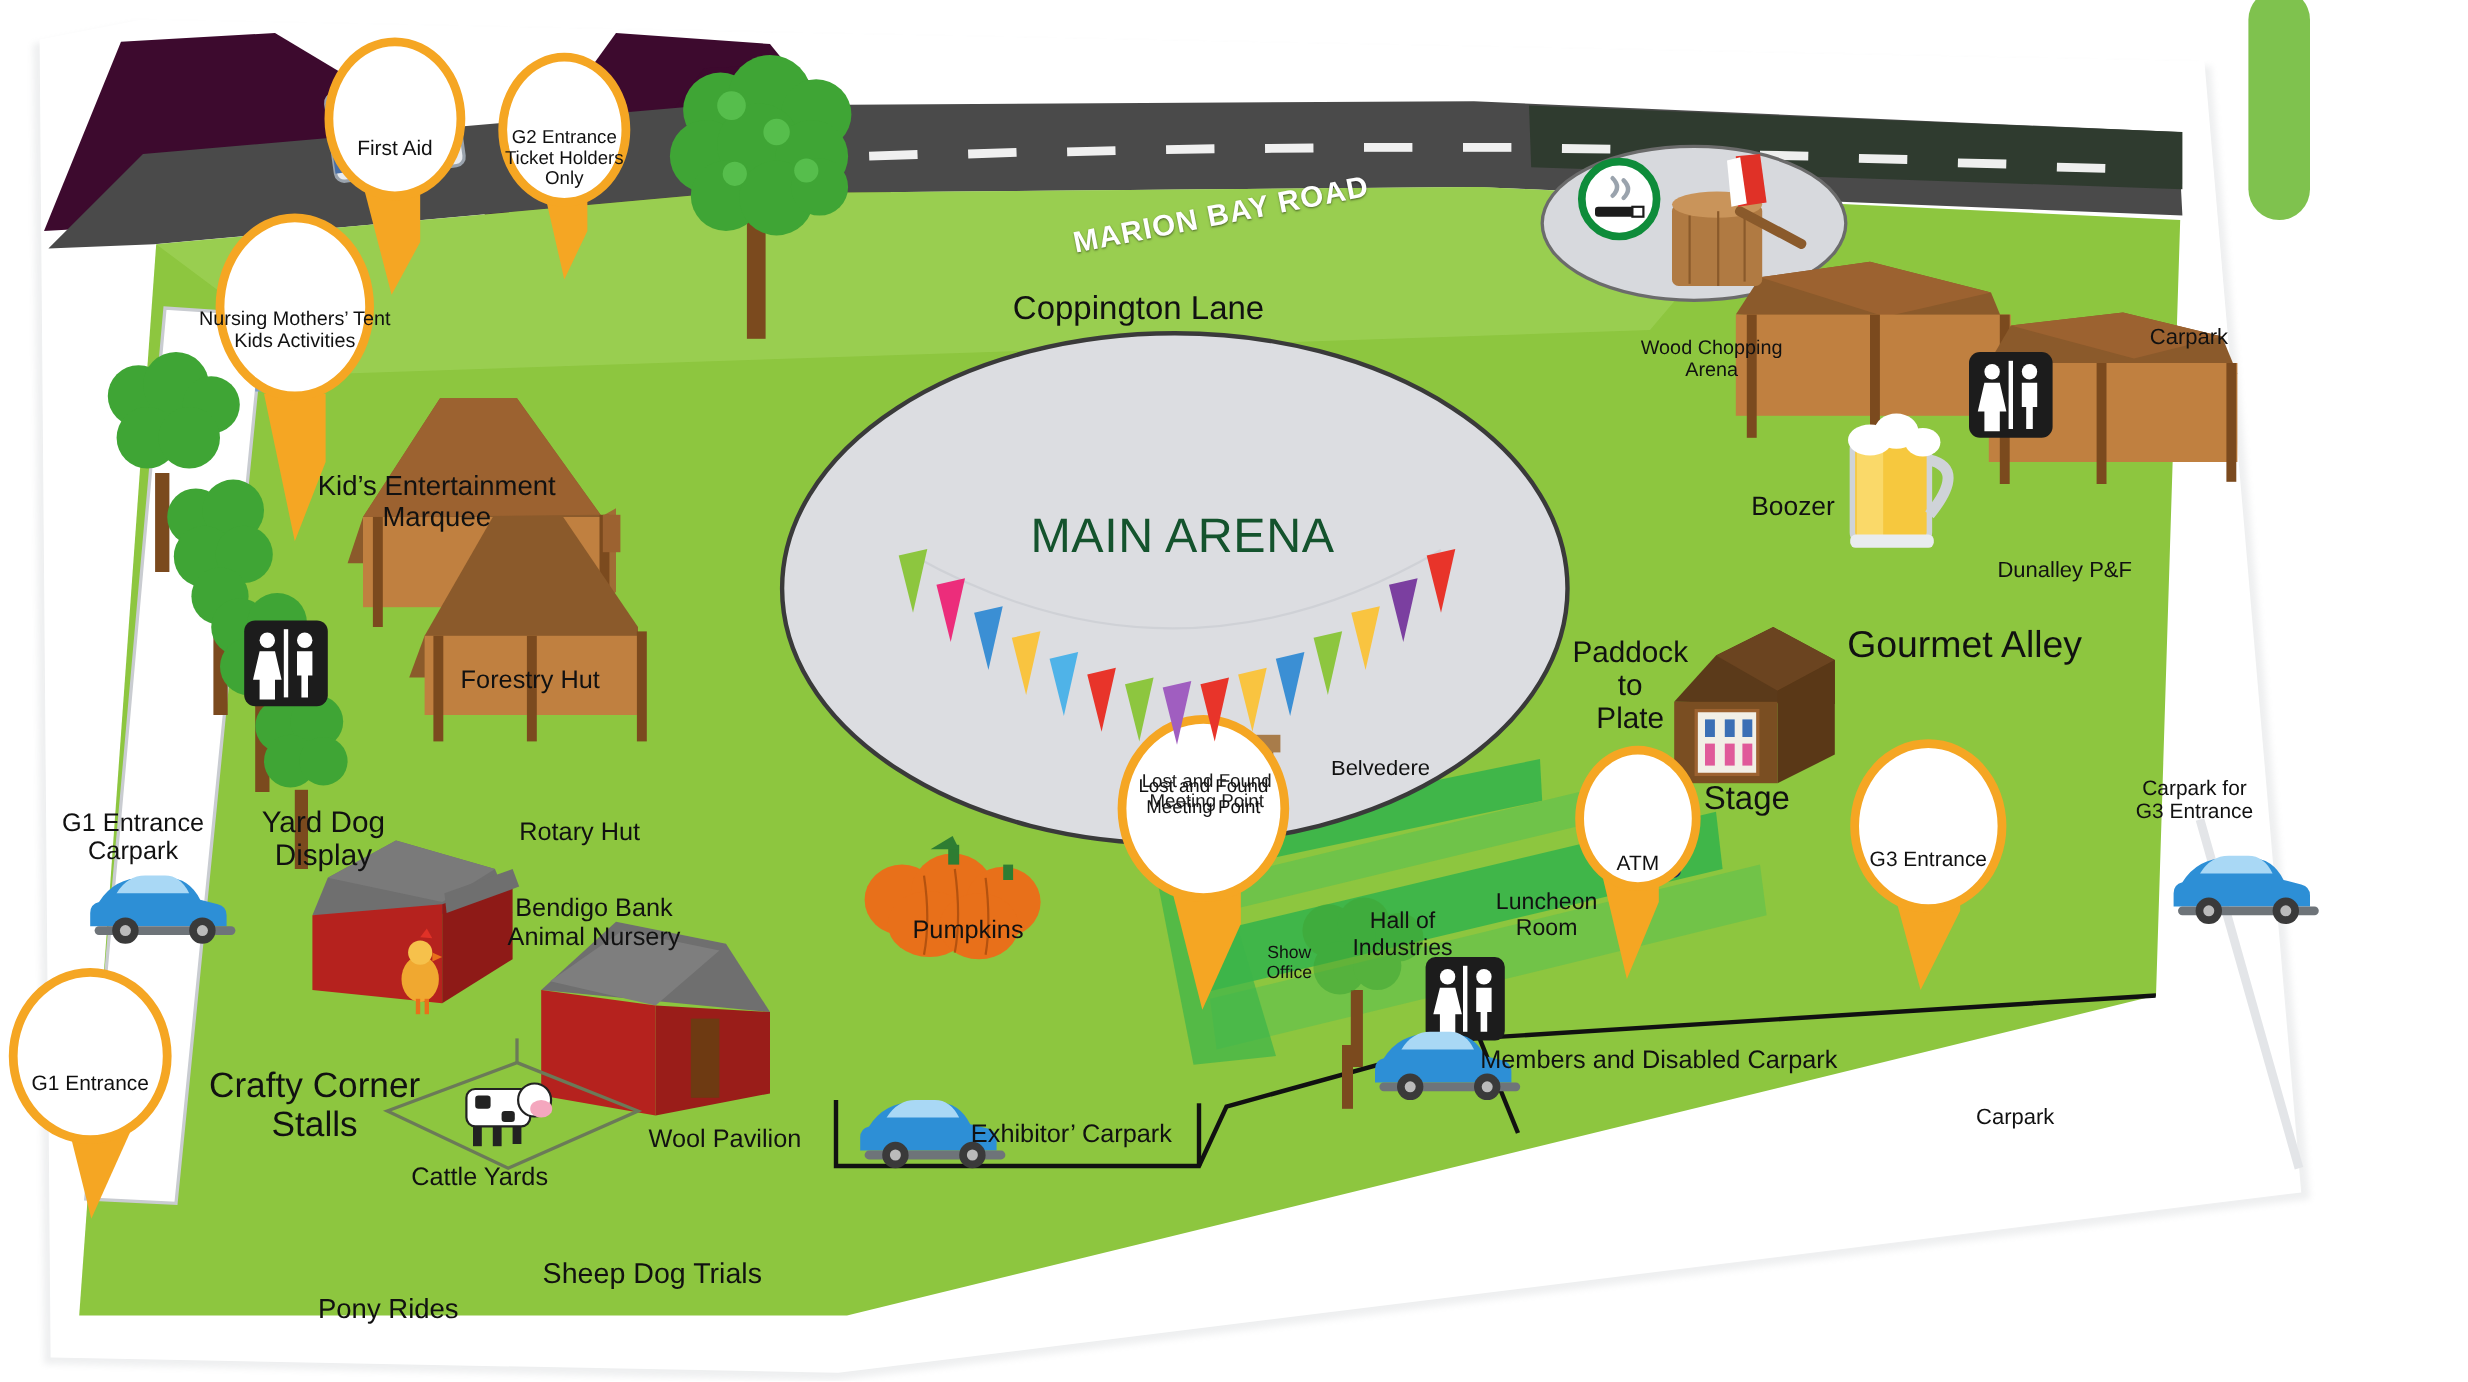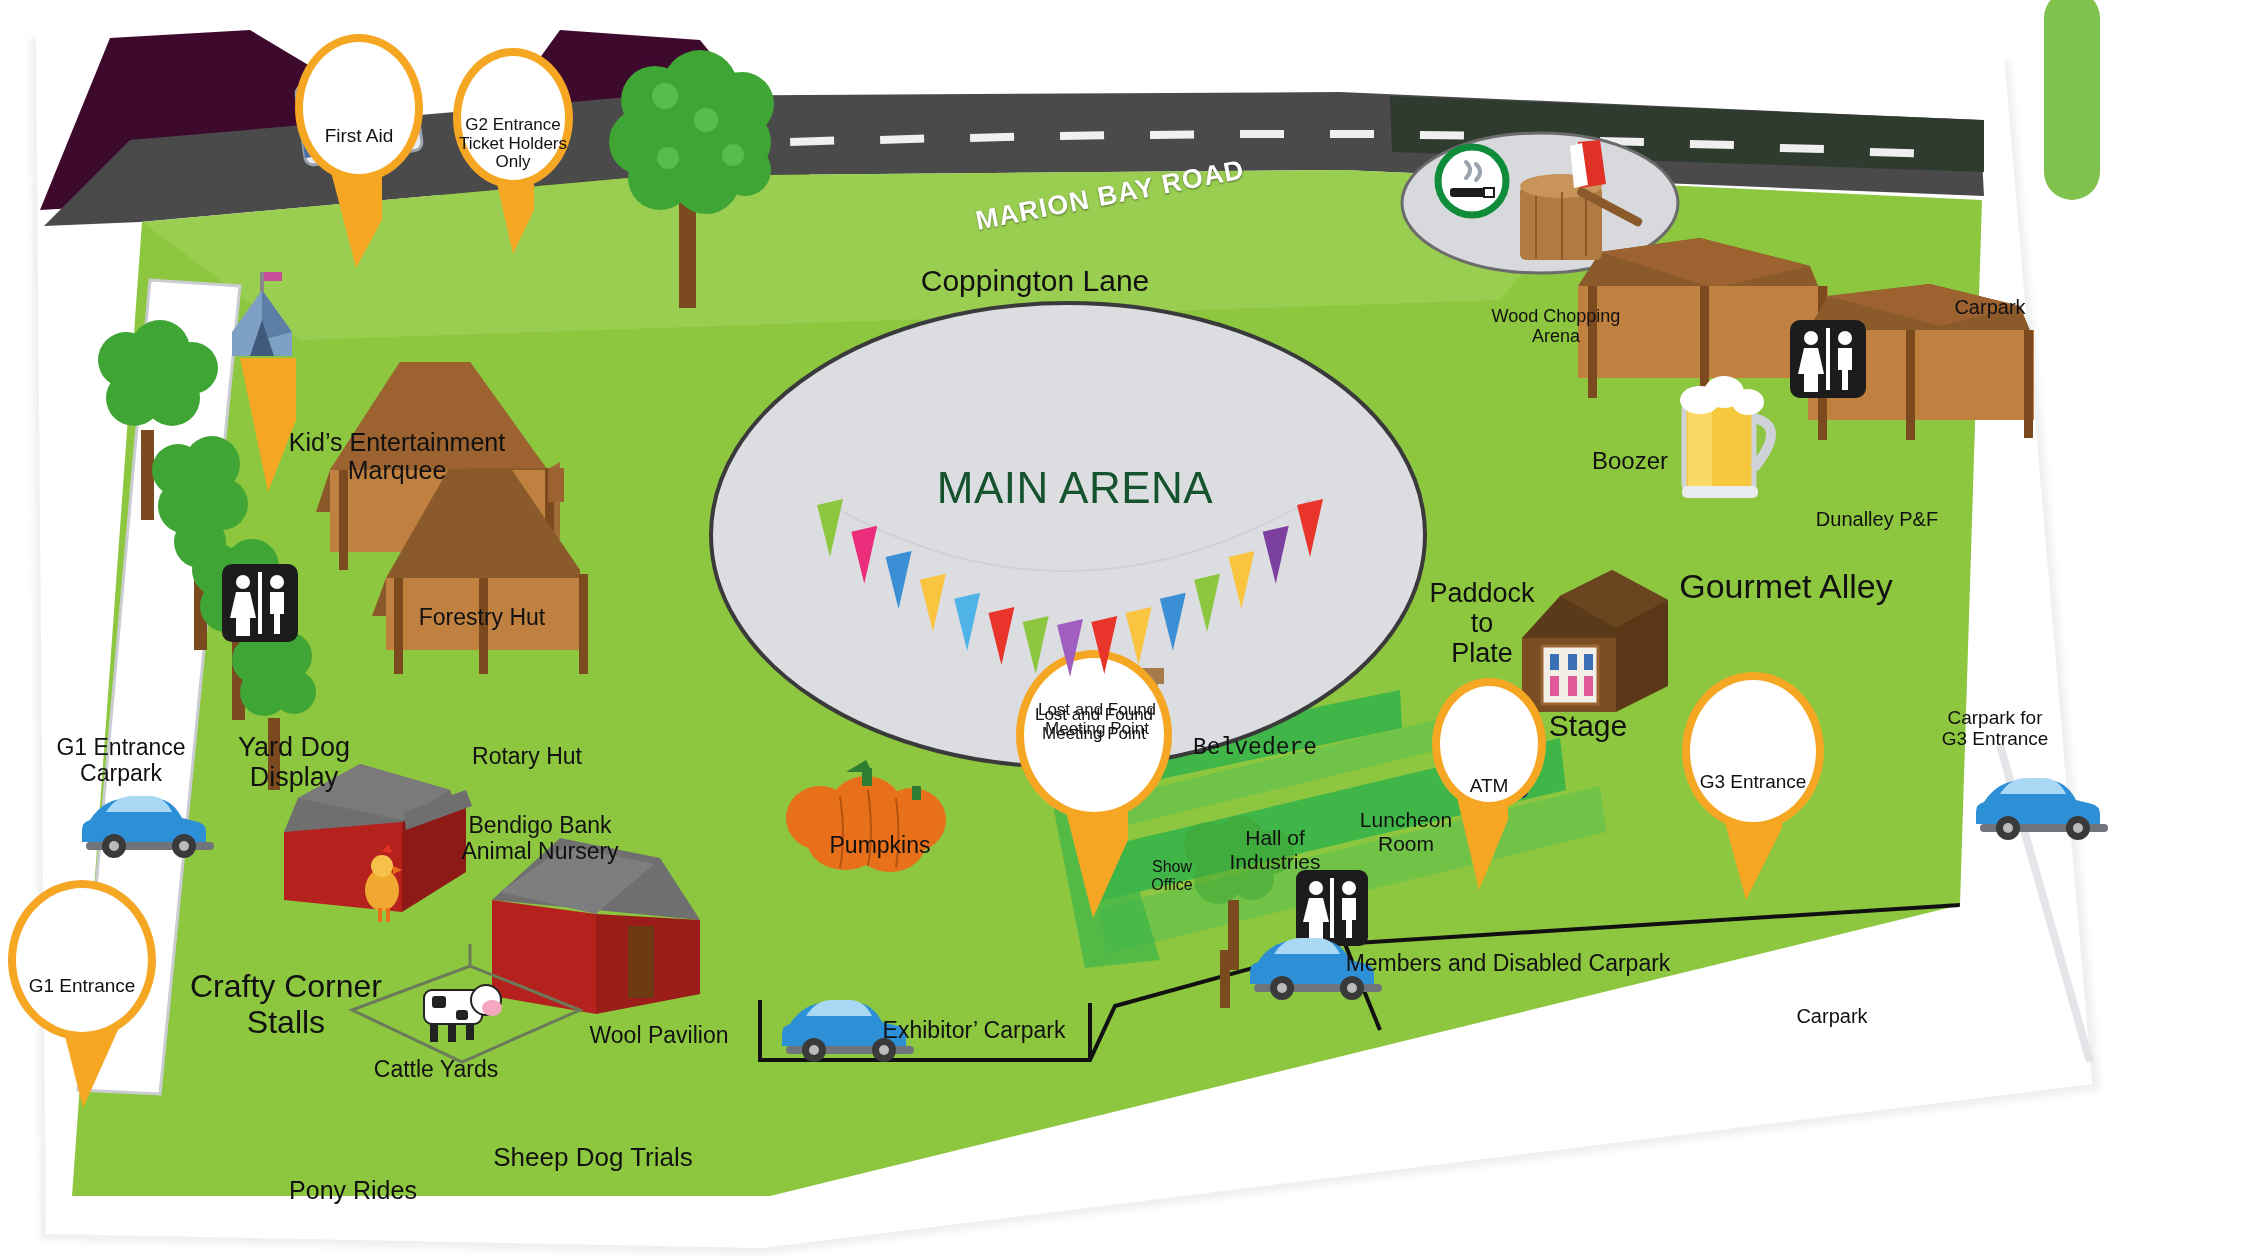--- a/index.html
+++ b/index.html
@@ -483,20 +483,25 @@
     <div class="ptext" style="top:92px;font-size:19px;">First Aid</div>
   </div>
 
   <div class="pin" style="left:453px;top:48px;width:120px;height:140px;">
     <div class="bubble" style="width:120px;height:140px;"></div>
     <div class="ptext" style="top:68px;font-size:17px;">G2 Entrance
 Ticket Holders
 Only</div>
   </div>
 
+  <div class="pin" style="left:196px;top:194px;width:144px;height:170px;">
+    <div class="bubble" style="width:144px;height:170px;"></div>
+    <div class="ptext" style="top:86px;font-size:18px;width:200px;left:-28px;">Nursing Mothers’ Tent
+Kids Activities</div>
+  </div>
 
   <div class="pin" style="left:8px;top:880px;width:148px;height:160px;">
     <div class="bubble" style="width:148px;height:160px;"></div>
     <div class="ptext" style="top:96px;font-size:19px;">G1 Entrance</div>
   </div>
 
   <div class="pin" style="left:1016px;top:650px;width:156px;height:170px;">
     <div class="bubble" style="width:156px;height:170px;"></div>
     <div class="ptext" style="top:56px;font-size:17px;">Lost and Found
 Meeting Point</div>
@@ -554,21 +559,21 @@
   <div class="lbl ctr" style="left:1832px;top:1005px;font-size:20px;">Carpark</div>
 
   <div class="lbl ctr" style="left:1786px;top:567px;font-size:34px;">Gourmet Alley</div>
 
   <div class="lbl ctr" style="left:1482px;top:578px;font-size:27px;">Paddock
 to
 Plate</div>
 
   <div class="lbl ctr" style="left:1588px;top:709px;font-size:30px;">Stage</div>
 
-  <div class="lbl ctr" style="left:1255px;top:736px;font-size:23px;font-family:Liberation Mono, monospace;">Belvedere</div>
+  <div class="lbl ctr" style="left:1255px;top:688px;font-size:20px;">Belvedere</div>
 
   <div class="lbl ctr" style="left:1406px;top:808px;font-size:21px;">Luncheon
 Room</div>
 
   <div class="lbl ctr" style="left:1275px;top:826px;font-size:21px;">Hall of
 Industries</div>
 
   <div class="lbl ctr" style="left:1172px;top:858px;font-size:16px;">Show
 Office</div>
 

